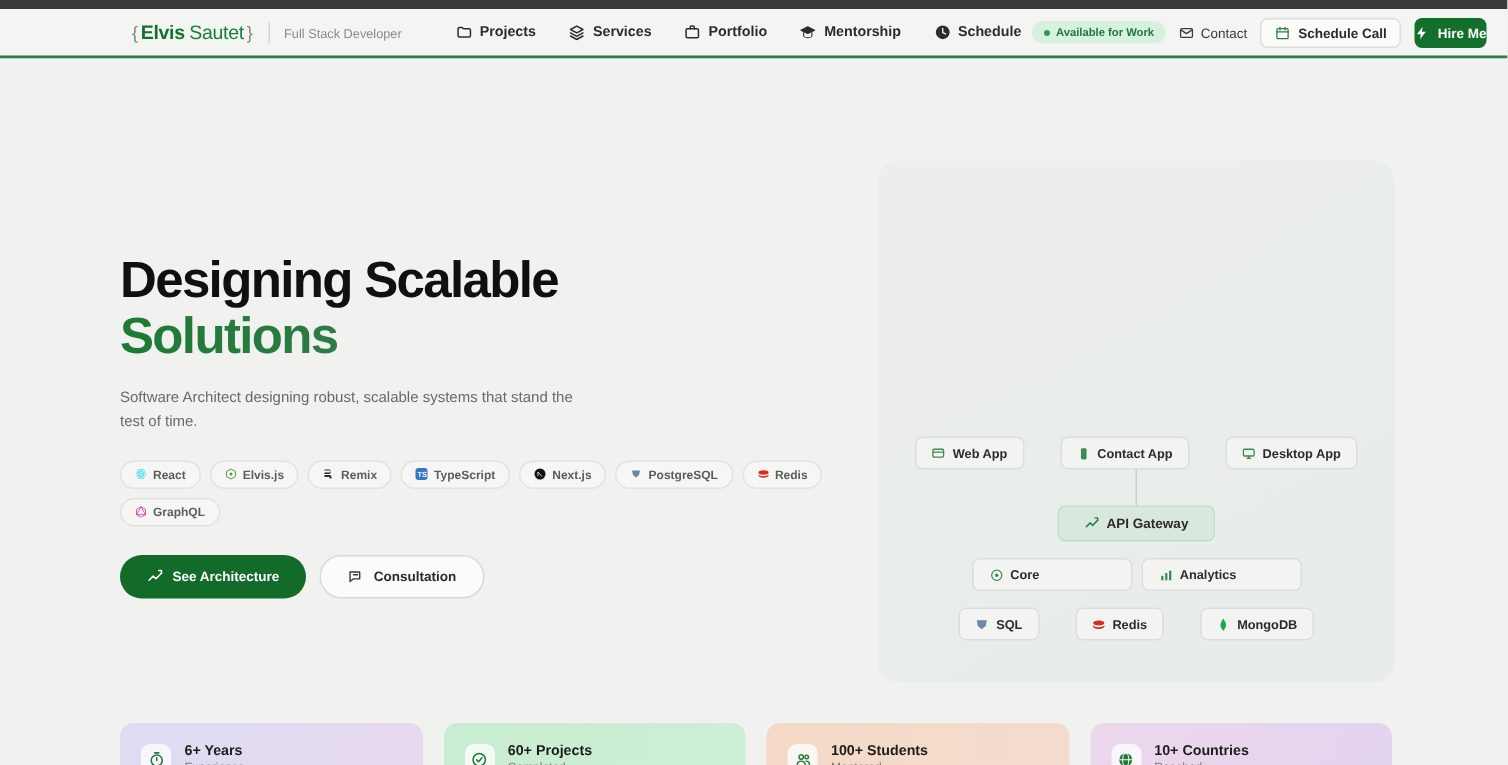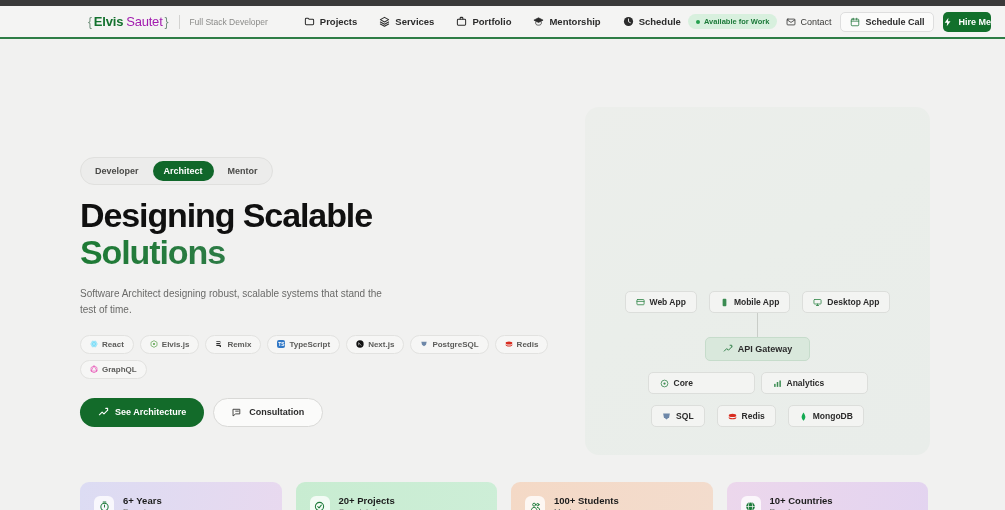--- a/index.html
+++ b/index.html
@@ -23,21 +23,21 @@
     gap: 0;
     position: relative;
   }
   .logo {
     display: flex; align-items: baseline;
     font-size: 13px; letter-spacing: -0.2px;
     white-space: nowrap;
   }
   .logo .brace { color: #6f8f7a; font-weight: 400; margin: 0 2px; font-size: 12px; }
   .logo .first { color: #14722f; font-weight: 700; }
-  .logo .last { color: #a21caf; font-weight: 400; margin-left: 3px; }
+  .logo .last { color: #15803d; font-weight: 400; margin-left: 3px; }
   .logo-divider {
     width: 1px; height: 14px; background: #d3d3d1; margin: 0 9px;
   }
   .tagline { font-size: 8.5px; color: #8a8a88; white-space: nowrap; }
   .nav {
     display: flex; align-items: center; gap: 22px;
     margin-left: 36px;
   }
   .nav-item {
     display: flex; align-items: center; gap: 5px;
@@ -134,21 +134,21 @@
   .diagram {
     position: absolute; left: 585px; top: 68px;
     width: 345px; height: 348px;
     border-radius: 14px;
     background: linear-gradient(150deg, #eceeeb 0%, #eaeeea 45%, #e9edea 100%);
   }
   .diag-inner {
     position: absolute; left: 0; right: 0; bottom: 28px;
     display: flex; flex-direction: column; align-items: center;
   }
-  .node-row { display: flex; justify-content: center; gap: 12px; }
+  .node-row { display: flex; justify-content: center; gap: 24px; }
   .node {
     display: flex; align-items: center; gap: 5px;
     background: #f3f4f2; border: 1px solid #dcdedb;
     border-radius: 5px; padding: 5px 10px;
     font-size: 8.5px; font-weight: 700; color: #2b2b2b;
     white-space: nowrap; cursor: pointer;
   }
   .node.gateway {
     background: #d9e8dc; border-color: #c6dccb;
     padding: 6px 17px; font-size: 9px;
@@ -290,25 +290,20 @@
       <span>Hire Me</span>
     </div>
 
   </div>
 </div>
 
 <div class="main">
 
   <div class="hero-left">
 
-    <div class="role-switch">
-      <div class="role-pill">Developer</div>
-      <div class="role-pill active">Architect</div>
-      <div class="role-pill">Mentor</div>
-    </div>
 
     <h1 class="headline">
       <span>Designing Scalable</span>
       <span class="grad">Solutions</span>
     </h1>
 
     <p class="subtitle">Software Architect designing robust, scalable systems that stand the test of time.</p>
 
     <div class="tech-row">
 
@@ -429,21 +424,21 @@
             </svg>
           </span>
           <span>Web App</span>
         </div>
         <div class="node">
           <span>
             <svg width="9" height="9" viewBox="0 0 24 24" fill="#3b8c52">
               <rect x="7" y="2" width="10" height="20" rx="2.5"></rect>
             </svg>
           </span>
-          <span>Mobile App</span>
+          <span>Contact App</span>
         </div>
         <div class="node">
           <span>
             <svg width="9" height="9" viewBox="0 0 24 24" fill="none" stroke="#3b8c52" stroke-width="2.3" stroke-linecap="round" stroke-linejoin="round">
               <rect x="2.5" y="4" width="19" height="12" rx="2"></rect>
                 <path d="M9 20h6M12 16v4"></path>
             </svg>
           </span>
           <span>Desktop App</span>
         </div>
@@ -536,21 +531,21 @@
     </div>
 
     <div class="stat-card" style="background:linear-gradient(100deg,#c8ecd1,#cdeed7);">
       <div class="stat-icon">
         <svg width="11" height="11" viewBox="0 0 24 24" fill="none" stroke="#1d7a3a" stroke-width="2.2" stroke-linecap="round" stroke-linejoin="round">
           <circle cx="12" cy="12" r="9"></circle>
             <path d="m8 12 3 3 5-6"></path>
         </svg>
       </div>
       <div>
-        <div class="stat-value">20+ Projects</div>
+        <div class="stat-value">60+ Projects</div>
         <div class="stat-label">Completed</div>
       </div>
     </div>
 
     <div class="stat-card" style="background:linear-gradient(100deg,#f4d9c6,#f3dccd);">
       <div class="stat-icon">
         <svg width="11" height="11" viewBox="0 0 24 24" fill="none" stroke="#1d7a3a" stroke-width="2.1" stroke-linecap="round" stroke-linejoin="round">
           <circle cx="9" cy="8" r="3.2"></circle>
             <path d="M3 20c0-3.3 2.7-6 6-6s6 2.7 6 6"></path>
             <circle cx="17" cy="8" r="2.6"></circle>

